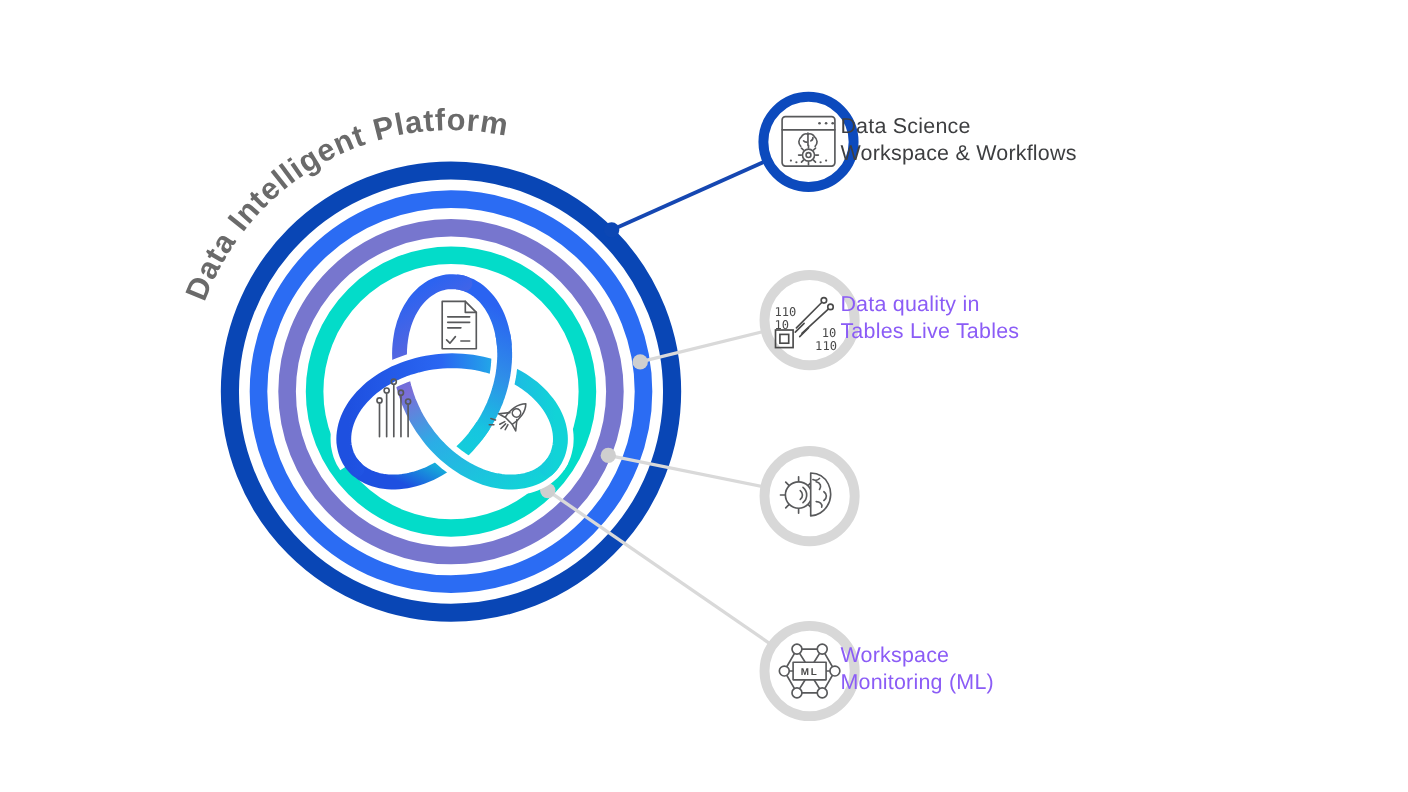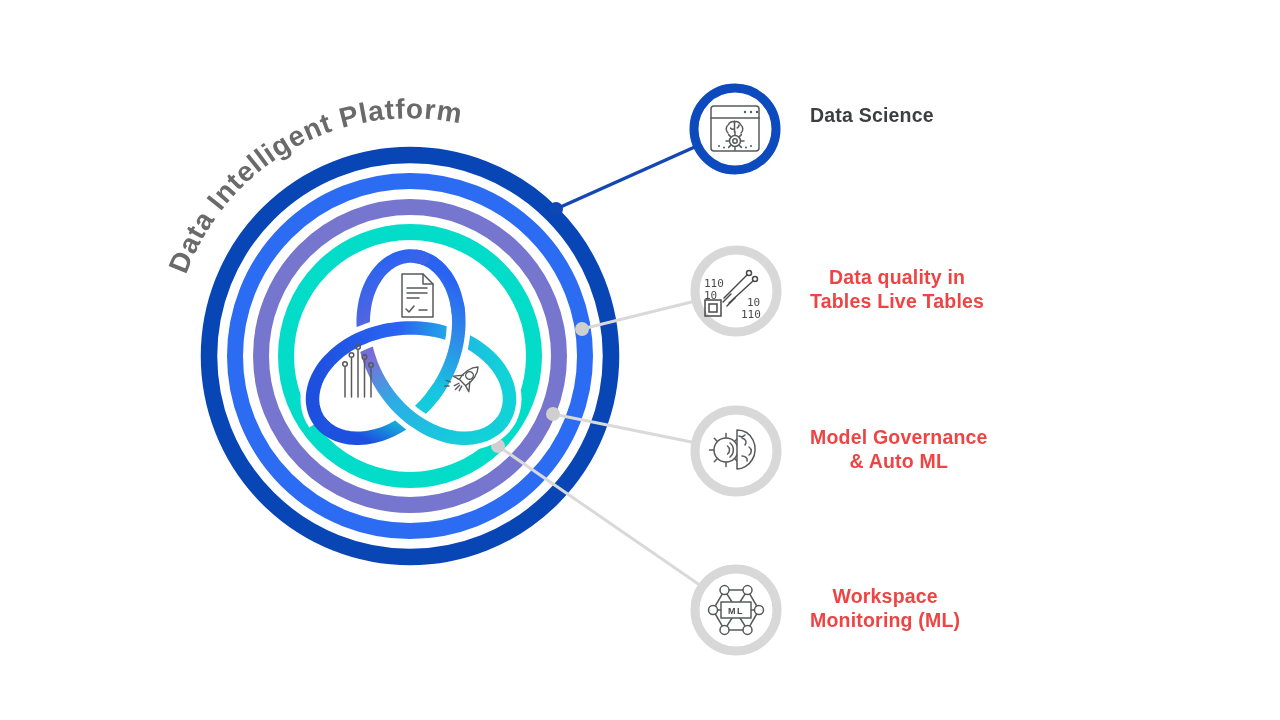--- a/index.html
+++ b/index.html
@@ -1,22 +1,22 @@
 <!DOCTYPE html>
 <html><head>
 <meta charset="utf-8">
 <style>
   html,body{margin:0;padding:0;background:#fff;}
   .stage{position:relative;width:1280px;height:720px;background:#ffffff;overflow:hidden;
          font-family:"Liberation Sans",sans-serif;}
   svg{position:absolute;left:0;top:0;font-family:"Liberation Sans",sans-serif;}
-  .item-label{position:absolute;left:810px;font-weight:bold;font-size:19.5px;
-              line-height:23.5px;letter-spacing:.2px;text-align:center;}
+  .item-label{position:absolute;left:764px;font-weight:normal;font-size:19.5px;
+              line-height:23.5px;letter-spacing:.2px;}
   .item-label.active{color:#3d3e40;}
-  .item-label.inactive{color:#ef4444;}
+  .item-label.inactive{color:#8b5cf6;}
 </style>
 </head>
 <body>
 
 <div class="stage">
 <svg width="1280" height="720" viewBox="0 0 1280 720">
   <defs>
     <linearGradient id="gradA" gradientUnits="userSpaceOnUse" x1="500" y1="432" x2="395" y2="252">
       <stop offset="0" stop-color="#11d3d7"></stop>
       <stop offset="0.38" stop-color="#2bade6"></stop>
@@ -172,26 +172,23 @@
         <circle cx="747.5" cy="629.9" r="4.5" fill="#ffffff"></circle>
         <rect x="721" y="602" width="30" height="16" fill="#ffffff"></rect>
         <text x="736" y="614" text-anchor="middle" font-size="9" font-weight="bold" letter-spacing="1.5" fill="#4a4a4a" stroke="none">ML</text>
       </g>
     </g>
   </g>
 </svg>
 
 <div class="item-label active" style="top:104px">
   <div>Data Science</div>
+  <div>Workspace &amp; Workflows</div>
 </div>
 <div class="item-label inactive" style="top:266px">
   <div>Data quality in</div>
   <div>Tables Live Tables</div>
-</div>
-<div class="item-label inactive" style="top:426px">
-  <div>Model Governance</div>
-  <div>&amp; Auto ML</div>
 </div>
 <div class="item-label inactive" style="top:585px">
   <div>Workspace</div>
   <div>Monitoring (ML)</div>
 </div>
 </div>
 
 </body></html>

